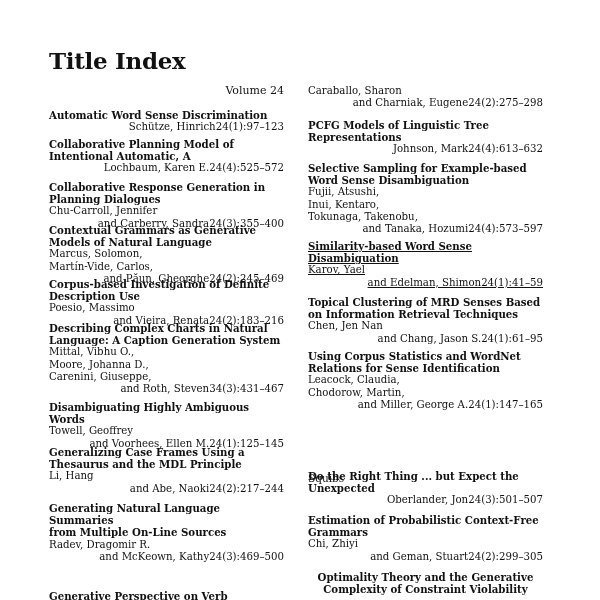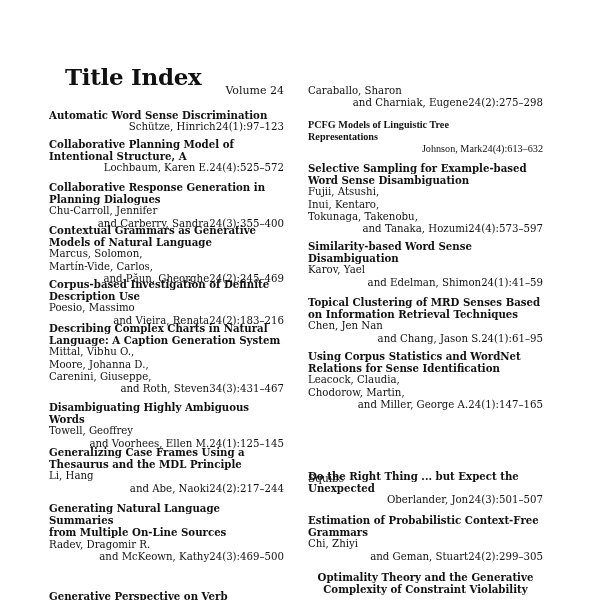--- a/index.html
+++ b/index.html
@@ -1,19 +1,19 @@
 <!DOCTYPE html>
 <html><head>
 <meta charset="utf-8">
 <style>
   html, body { margin:0; padding:0; background:#ffffff; }
   body { width:600px; height:600px; overflow:hidden; position:relative;
          font-family:"DejaVu Serif","Liberation Serif",serif; color:#111; }
   .page-title { position:absolute; left:49px; top:47px; font-size:23px; font-weight:bold;
-                letter-spacing:-0.3px; margin:16px; }
+                letter-spacing:-0.3px; margin:0; }
   .col { position:absolute; top:0; width:235px; }
   .col.left { left:49px; }
   .col.right { left:308px; }
   .vol { position:absolute; right:0; top:84px; font-size:11px; }
   .entry { position:absolute; left:0; width:235px; font-size:10.2px; line-height:12.2px; }
   .entry .t { font-weight:bold; display:block; }
   .entry .a { display:block; }
   .row { display:flex; justify-content:flex-end; }
   .row .pg { white-space:nowrap; }
   .section { position:absolute; left:0; font-size:10.5px; }
@@ -28,21 +28,21 @@
   <div id="left-list">
       <div class="entry" style="top: 109px;">
         <span class="t">Automatic Word Sense Discrimination</span>
         <div class="row">
           <span>Schütze, Hinrich</span>
           <span class="pg">24(1):97–123</span>
         </div>
       </div>
       <div class="entry" style="top: 138px;">
         <span class="t">Collaborative Planning Model of</span>
-        <span class="t">Intentional Structure, A</span>
+        <span class="t">Intentional Automatic, A</span>
         <div class="row">
           <span>Lochbaum, Karen E.</span>
           <span class="pg">24(4):525–572</span>
         </div>
       </div>
       <div class="entry" style="top: 181px;">
         <span class="t">Collaborative Response Generation in</span>
         <span class="t">Planning Dialogues</span>
         <span class="a">Chu-Carroll, Jennifer</span>
         <div class="row">
@@ -114,40 +114,40 @@
 
 <div class="col right">
   <div id="right-list">
       <div class="entry" style="top: 85px;">
         <span class="a">Caraballo, Sharon</span>
         <div class="row">
           <span>and Charniak, Eugene</span>
           <span class="pg">24(2):275–298</span>
         </div>
       </div>
-      <div class="entry" style="top: 119px; font-family: Liberation Serif, serif;">
+      <div class="entry" style="top: 119px;">
         <span class="t">PCFG Models of Linguistic Tree</span>
         <span class="t">Representations</span>
         <div class="row">
           <span>Johnson, Mark</span>
           <span class="pg">24(4):613–632</span>
         </div>
       </div>
       <div class="entry" style="top: 162px;">
         <span class="t">Selective Sampling for Example-based</span>
         <span class="t">Word Sense Disambiguation</span>
         <span class="a">Fujii, Atsushi,</span>
         <span class="a">Inui, Kentaro,</span>
         <span class="a">Tokunaga, Takenobu,</span>
         <div class="row">
           <span>and Tanaka, Hozumi</span>
           <span class="pg">24(4):573–597</span>
         </div>
       </div>
-      <div class="entry" style="top: 240px;">
+      <div class="entry" style="top: 240px; text-decoration: underline;">
         <span class="t">Similarity-based Word Sense</span>
         <span class="t">Disambiguation</span>
         <span class="a">Karov, Yael</span>
         <div class="row">
           <span>and Edelman, Shimon</span>
           <span class="pg">24(1):41–59</span>
         </div>
       </div>
       <div class="entry" style="top: 296px;">
         <span class="t">Topical Clustering of MRD Senses Based</span>

